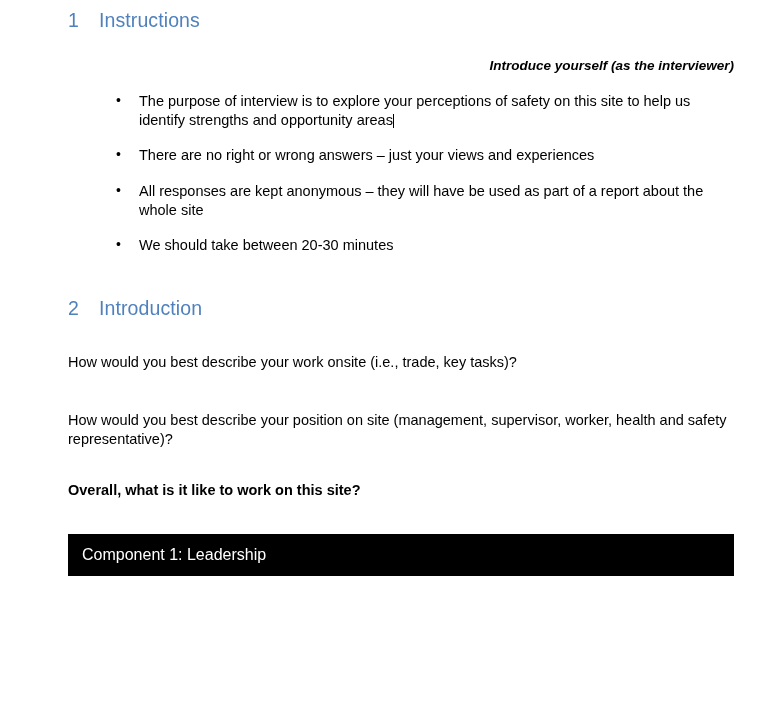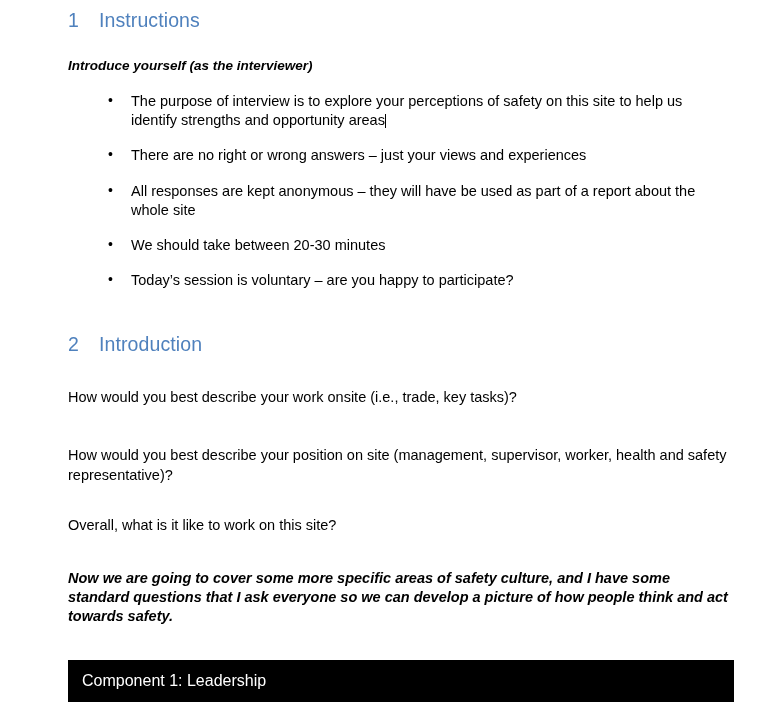--- a/index.html
+++ b/index.html
@@ -54,27 +54,28 @@
   #heading-instructions { margin-top: 9px; }
   #heading-introduction { margin-top: 0; }
 
   
   .lead-bold-italic {
     font-weight: bold;
     font-style: italic;
     font-size: 13.5px;
     line-height: 1.28;
     margin: 0;
+    text-align: right;
   }
   #intro-yourself-label { margin-top: 25px; }
 
   
   ul.bullets {
     list-style: none;
-    margin: 8px;
+    margin: 16px;
     padding: 0;
   }
   ul.bullets > li {
     position: relative;
     padding-left: 55px;
     font-size: 14.5px;
     line-height: 1.33;
     margin-top: 16px;
   }
   ul.bullets > li:first-child { margin-top: 17px; }
@@ -97,21 +98,21 @@
   }
 
   
   .body-para {
     font-size: 14.5px;
     line-height: 1.33;
     margin: 0;
   }
   #q-position { margin-top: 39px; }
   #q-work-onsite { margin-top: 32px; }
-  #q-overall { margin-top: 31px; }
+  #q-overall { margin-top: 31px; font-weight: bold; }
 
   .statement-block {
     font-weight: bold;
     font-style: italic;
     font-size: 14.5px;
     line-height: 1.31;
     margin: 0;
     margin-top: 34px;
     width: 665px;
   }
@@ -144,33 +145,31 @@
       <span class="txt">Instructions</span>
     </h1>
 
     <p class="lead-bold-italic" id="intro-yourself-label">Introduce yourself (as the interviewer)</p>
 
     <ul class="bullets">
       <li><span>The purpose of interview is to explore your perceptions of safety on this site to help us identify strengths and opportunity areas</span><span class="caret"></span></li>
       <li>There are no right or wrong answers – just your views and experiences</li>
       <li>All responses are kept anonymous – they will have be used as part of a report about the whole site</li>
       <li>We should take between 20-30 minutes</li>
-      <li>Today’s session is voluntary – are you happy to participate?</li>
     </ul>
 
     <h1 class="h1" id="heading-introduction" style="margin-top:42px;">
       <span class="num">2</span>
       <span class="txt">Introduction</span>
     </h1>
 
     <p class="body-para" id="q-work-onsite">How would you best describe your work onsite (i.e., trade, key tasks)?</p>
     <p class="body-para" id="q-position">How would you best describe your position on site (management, supervisor, worker, health and safety representative)?</p>
     <p class="body-para" id="q-overall">Overall, what is it like to work on this site?</p>
 
-    <p class="statement-block">Now we are going to cover some more specific areas of safety culture, and I have some standard questions that I ask everyone so we can develop a picture of how people think and act towards safety.</p>
 
     <table class="component-table">
       <thead>
         <tr>
           <th class="thead-cell">Component 1: Leadership</th>
         </tr>
       </thead>
 
     </table>
 

